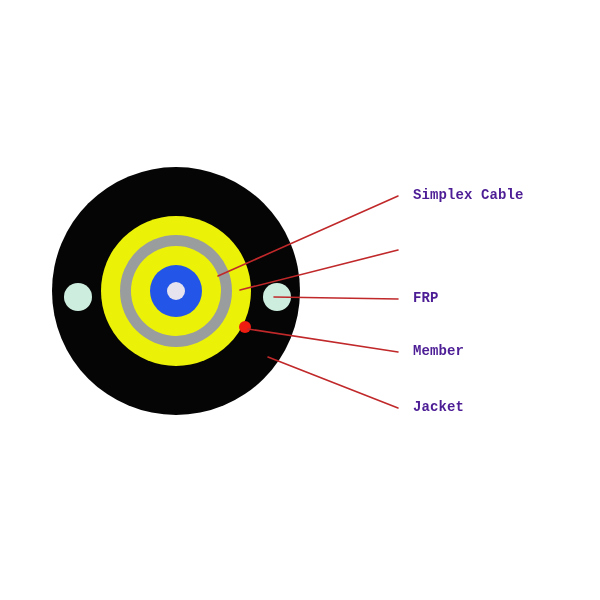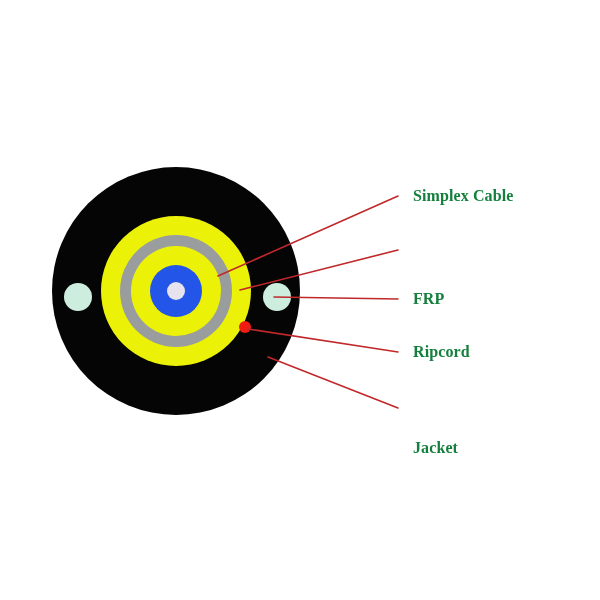--- a/index.html
+++ b/index.html
@@ -23,33 +23,33 @@
   #cable-svg {
     position: absolute;
     left: 0;
     top: 0;
     width: 600px;
     height: 600px;
     display: block;
   }
   .callout-label {
     position: absolute;
-    font-family: Liberation Serif, serif;
-    font-size: 16px;
+    font-family: Liberation Mono, monospace;
+    font-size: 14px;
     font-weight: 600;
-    color: #15803d;
+    color: #4c1d95;
     letter-spacing: 0.1px;
     white-space: nowrap;
     line-height: 1;
   }
   #label-simplex-cable   { left: 413px; top: 188px; }
   #label-strength-member { left: 413px; top: 241px; }
   #label-frp             { left: 413px; top: 291px; }
   #label-ripcord         { left: 413px; top: 344px; }
-  #label-jacket          { left: 413px; top: 400px; margin-top: 40px; }
+  #label-jacket          { left: 413px; top: 400px; }
 </style>
 </head>
 <body>
 
 <div id="diagram-root">
 
   <svg id="cable-svg" viewBox="0 0 600 600" xmlns="http://www.w3.org/2000/svg">
 
     <circle cx="176" cy="291" r="124" fill="#050505"></circle>
 
@@ -73,17 +73,17 @@
     <polyline points="274,297 398,299" stroke="#c0282a" stroke-width="1.6" fill="none" stroke-linecap="round"></polyline>
     <polyline points="248,329 398,352" stroke="#c0282a" stroke-width="1.6" fill="none" stroke-linecap="round"></polyline>
     <polyline points="268,357 398,408" stroke="#c0282a" stroke-width="1.6" fill="none" stroke-linecap="round"></polyline>
   </svg>
 
   <div class="callout-label" id="label-simplex-cable" style="left: 413px; top: 188px;">Simplex Cable</div>
 
 
   <div class="callout-label" id="label-frp" style="left: 413px; top: 291px;">FRP</div>
 
-  <div class="callout-label" id="label-ripcord" style="left: 413px; top: 344px;">Ripcord</div>
+  <div class="callout-label" id="label-ripcord" style="left: 413px; top: 344px;">Member</div>
 
   <div class="callout-label" id="label-jacket" style="left: 413px; top: 400px;">Jacket</div>
 
 </div>
 
 </body></html>

